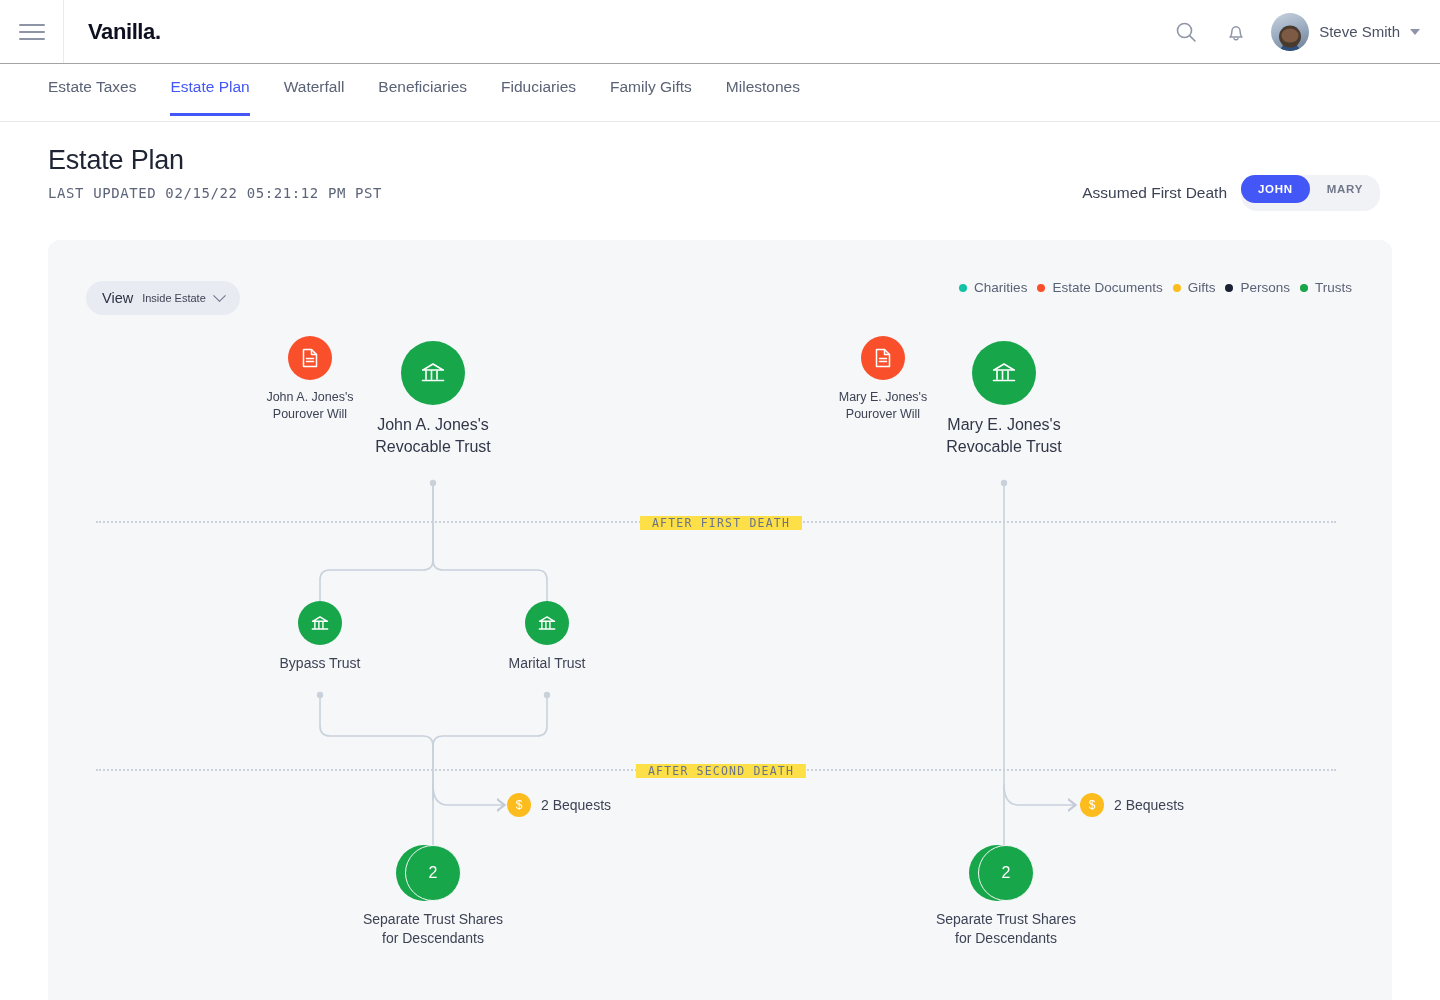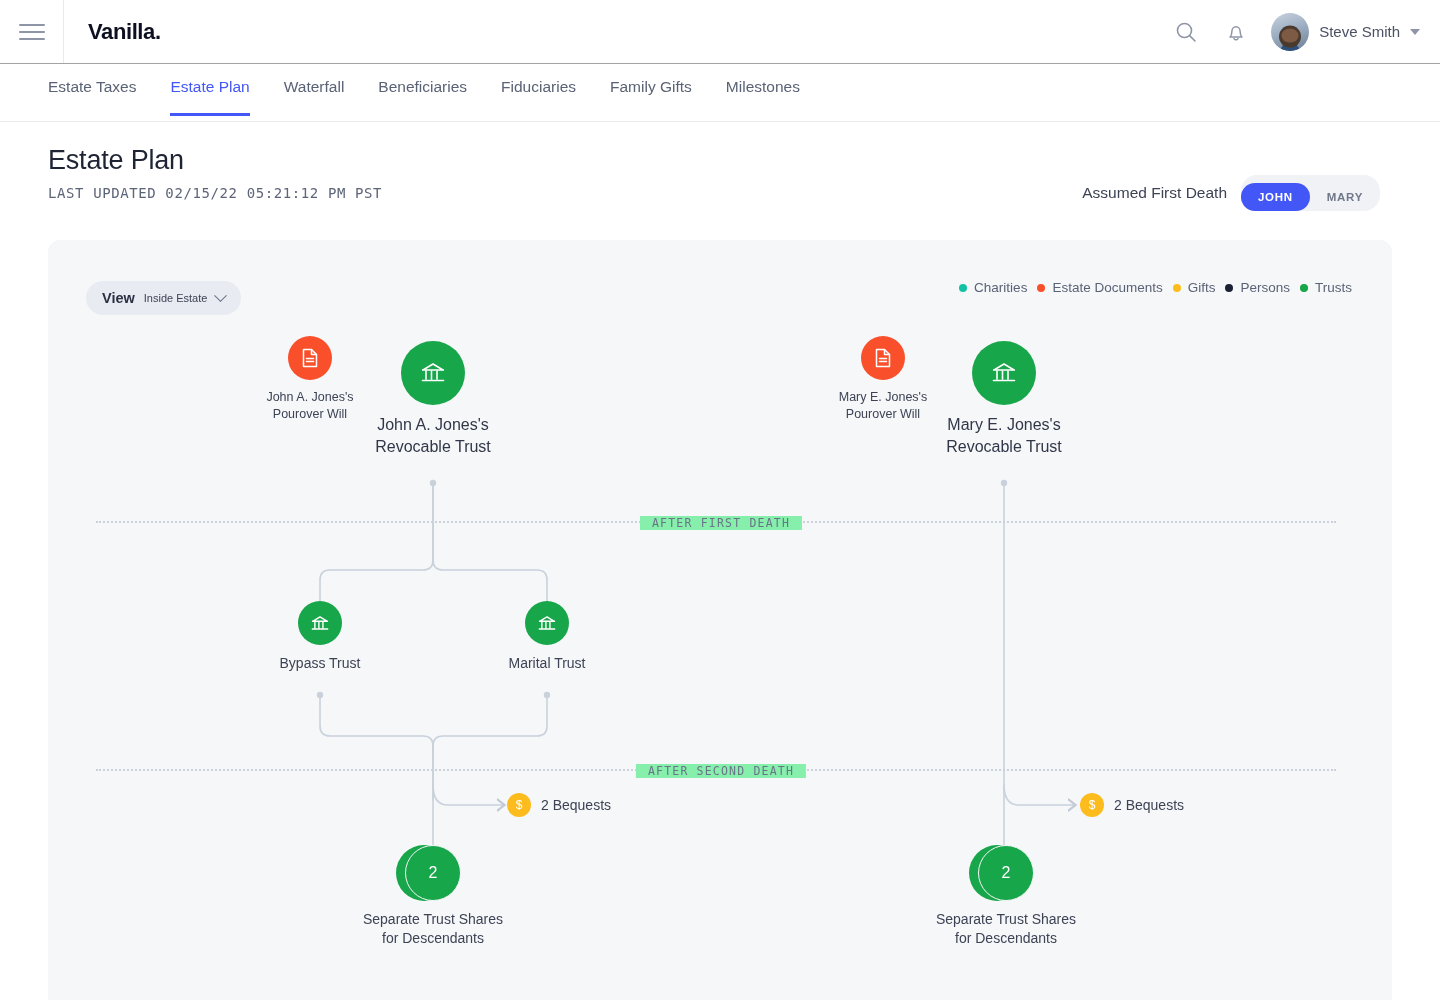--- a/index.html
+++ b/index.html
@@ -71,41 +71,41 @@
   .page-sub {
     margin-top: 9px; font-family: "DejaVu Sans Mono", monospace;
     font-size: 14px; color: #5c6478; letter-spacing: 0.6px;
   }
   .assumed {
     position: absolute; right: 12px; top: 30px;
     display: flex; align-items: center; gap: 14px;
   }
   .assumed-label { font-size: 15.5px; color: #3d4355; }
   .seg {
-    display: flex; background: #f0f2f6; border-radius: 16px; padding: 0; height: 36px; align-items:flex-end;
+    display: flex; background: #f0f2f6; border-radius: 16px; padding: 0; height: 36px; align-items:flex-start;
   }
   .seg-item {
     font-size: 11.5px; font-weight: bold; letter-spacing: 0.7px;
     padding: 0 17px; height: 28px; line-height: 28px; border-radius: 16px;
     color: #707889; cursor: pointer;
   }
   .seg-item.active { background: #4356f6; color: #fff; }
 
   
   .canvas {
     position: absolute; top: 240px; left: 48px;
     width: 1344px; height: 760px;
     background: #f6f7f9; border-radius: 12px 12px 0 0; overflow: hidden;
   }
   .view-pill {
     position:absolute; left:38px; top:41px; height:34px;
     background:#e8ebf1; border-radius:18px; display:flex; align-items:center;
     gap:9px; padding: 0 16px; cursor:pointer;
   }
-  .view-pill .vlabel { font-size:14.5px; font-weight:bold; color:#2b3144; }
+  .view-pill .vlabel { font-size:14.5px; font-weight:normal; color:#2b3144; }
   .view-pill .vval { font-size:11px; color:#3d4355; }
   .chev { width:9px;height:9px;border-right:1.8px solid #6b7governor;}
   .chev { width:9px;height:9px;border-right:1.8px solid #6b7388;border-bottom:1.8px solid #6b7388;transform:rotate(45deg) translate(-2px,-2px);}
 
   .legend { position:absolute; right:40px; top:40px; display:flex; gap:10px; align-items:center; }
   .lg { display:flex; align-items:center; gap:7px; font-size:13.5px; color:#5a6275; }
   .dot { width:8px;height:8px;border-radius:50%; }
 
   
   .node { position:absolute; text-align:center; }
@@ -129,21 +129,21 @@
     color:#fff; font-size:16px; border:1.5px solid #f6f7f9;
   }
 
   .divider {
     position:absolute; left:48px; width:1240px;
     border-top: 2px dotted #ccd2dc; height:0;
   }
   .divider-label {
     position:absolute; font-family:"DejaVu Sans Mono", monospace;
     font-size:11.5px; color:#6b7388; letter-spacing:1.2px;
-    background:#86efac; padding:0 12px; transform:translate(-50%,-50%);
+    background:#fde047; padding:0 12px; transform:translate(-50%,-50%);
   }
 
   .bequest { position:absolute; display:flex; align-items:center; gap:10px; }
   .bq-circ { width:24px;height:24px;border-radius:50%;background:#fcbc1d;display:flex;align-items:center;justify-content:center;color:#fff;font-size:12px; }
   .bq-label { font-size:14px; color:#3d4355; font-weight:500; }
 
   svg.wires { position:absolute; left:0; top:0; width:1344px; height:760px; pointer-events:none; }
 </style>
 </head>
 <body>

